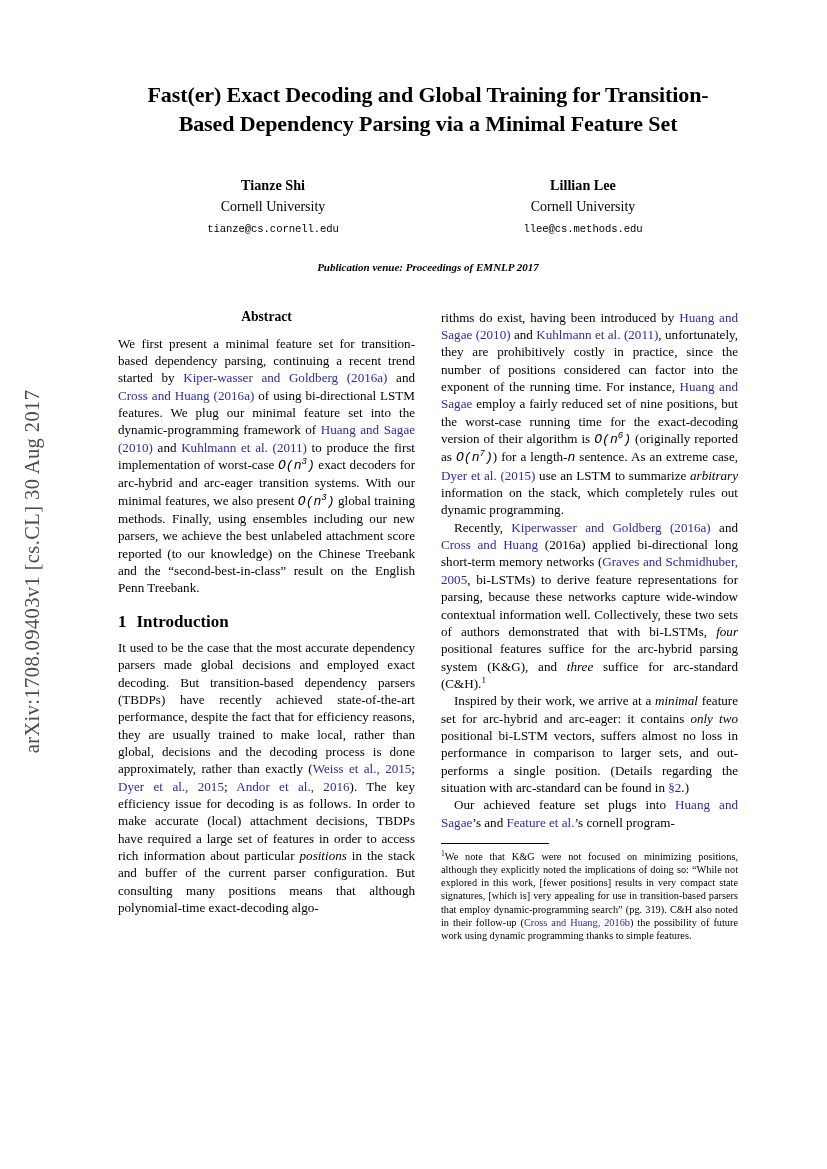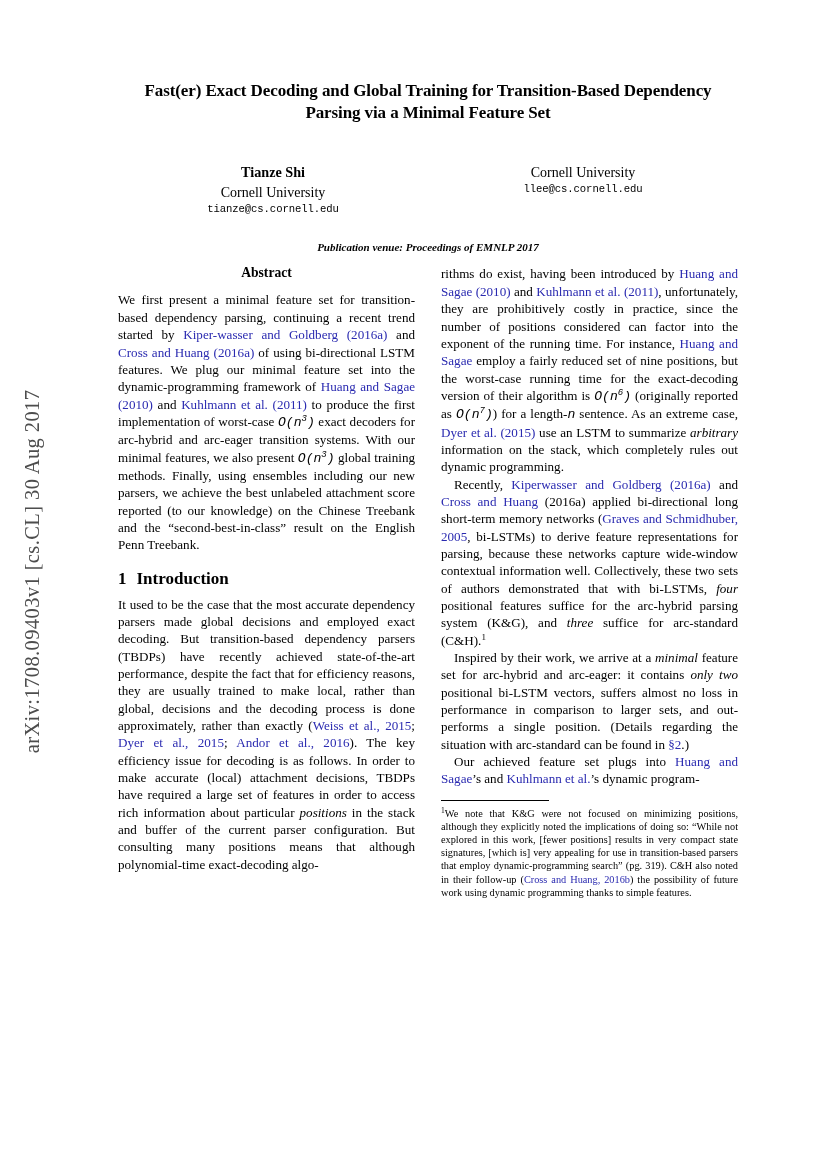--- a/index.html
+++ b/index.html
@@ -31,21 +31,21 @@
     white-space: nowrap;
   }
   .content {
     position: absolute;
     left: 118px;
     top: 80px;
     width: 620px;
   }
   .title {
     text-align: center;
-    font-size: 17px;
+    font-size: 22px;
     font-weight: bold;
     line-height: 1.32;
     margin: 0 10px 0 10px;
     letter-spacing: -0.1px;
   }
   .authors {
     display: flex;
     margin-top: 37px;
     width: 100%;
   }
@@ -59,32 +59,33 @@
     line-height: 1.45;
   }
   .author-affil {
     font-size: 14px;
     line-height: 1.5;
   }
   .author-email {
     font-family: "Liberation Mono", monospace;
     font-size: 10.6px;
     letter-spacing: -0.1px;
+    margin-top: 6px;
     color: #000;
   }
   .venue {
     text-align: center;
     margin-top: 26px;
     font-size: 11px;
     font-style: italic;
     font-weight: bold;
   }
   .columns {
     display: flex;
-    margin-top: 12px;
+    margin-top: 36px;
     width: 100%;
     gap: 26px;
   }
   .col {
     width: 297px;
     flex: 0 0 297px;
   }
   .abstract-head {
     text-align: center;
     font-size: 13.6px;
@@ -149,22 +150,23 @@
 
     <div class="title">Fast(er) Exact Decoding and Global Training for Transition-Based Dependency Parsing via a Minimal Feature Set</div>
 
     <div class="authors">
       <div class="author">
         <div class="author-name">Tianze Shi</div>
         <div class="author-affil">Cornell University</div>
         <div class="author-email">tianze@cs.cornell.edu</div>
       </div>
       <div class="author">
+        <div class="author-name">Lillian Lee</div>
         <div class="author-affil">Cornell University</div>
-        <div class="author-email">llee@cs.cornell.edu</div>
+        <div class="author-email">llee@cs.methods.edu</div>
       </div>
     </div>
 
     <div class="venue">Publication venue: Proceedings of EMNLP 2017</div>
 
     <div class="columns">
 
       <div class="col">
 
         <div class="abstract-head">Abstract</div>
@@ -180,21 +182,21 @@
       </div>
 
       <div class="col">
 
         <p class="para"><span>rithms do exist, having been introduced by </span><span class="cite">Huang and Sagae (2010)</span><span> and </span><span class="cite">Kuhlmann et al. (2011)</span><span>, unfortunately, they are prohibitively costly in practice, since the number of positions considered can factor into the exponent of the running time. For instance, </span><span class="cite">Huang and Sagae</span><span> employ a fairly reduced set of nine positions, but the worst-case running time for the exact-decoding version of their algorithm is </span><span class="math">O(<span class="it">n</span><sup>6</sup>)</span><span> (originally reported as </span><span class="math">O(<span class="it">n</span><sup>7</sup>)</span><span>) for a length-</span><span class="math">n</span><span> sentence. As an extreme case, </span><span class="cite">Dyer et al. (2015)</span><span> use an LSTM to summarize </span><span class="it">arbitrary</span><span> information on the stack, which completely rules out dynamic programming.</span></p>
 
         <p class="para indent"><span>Recently, </span><span class="cite">Kiperwasser and Goldberg (2016a)</span><span> and </span><span class="cite">Cross and Huang</span><span> (2016a) applied bi-directional long short-term memory networks (</span><span class="cite">Graves and Schmidhuber, 2005</span><span>, bi-LSTMs) to derive feature representations for parsing, because these networks capture wide-window contextual information well. Collectively, these two sets of authors demonstrated that with bi-LSTMs, </span><span class="it">four</span><span> positional features suffice for the arc-hybrid parsing system (K&amp;G), and </span><span class="it">three</span><span> suffice for arc-standard (C&amp;H).</span><sup>1</sup></p>
 
         <p class="para indent"><span>Inspired by their work, we arrive at a </span><span class="it">minimal</span><span> feature set for arc-hybrid and arc-eager: it contains </span><span class="it">only two</span><span> positional bi-LSTM vectors, suffers almost no loss in performance in comparison to larger sets, and out-performs a single position. (Details regarding the situation with arc-standard can be found in </span><span class="lnk">§2</span><span>.)</span></p>
 
-        <p class="para indent"><span>Our achieved feature set plugs into </span><span class="cite">Huang and Sagae</span><span>’s and </span><span class="cite">Kuhlmann et al.</span><span>’s dynamic program-</span></p>
+        <p class="para indent"><span>Our achieved feature set plugs into </span><span class="cite">Huang and Sagae</span><span>’s and </span><span class="cite">Feature et al.</span><span>’s cornell program-</span></p>
 
         <div class="fn-rule"></div>
 
         <p class="footnote"><sup>1</sup><span>We note that K&amp;G were not focused on minimizing positions, although they explicitly noted the implications of doing so: “While not explored in this work, [fewer positions] results in very compact state signatures, [which is] very appealing for use in transition-based parsers that employ dynamic-programming search” (pg. 319). C&amp;H also noted in their follow-up (</span><span class="cite">Cross and Huang, 2016b</span><span>) the possibility of future work using dynamic programming thanks to simple features.</span></p>
 
       </div>
 
     </div>
 
   </div>

